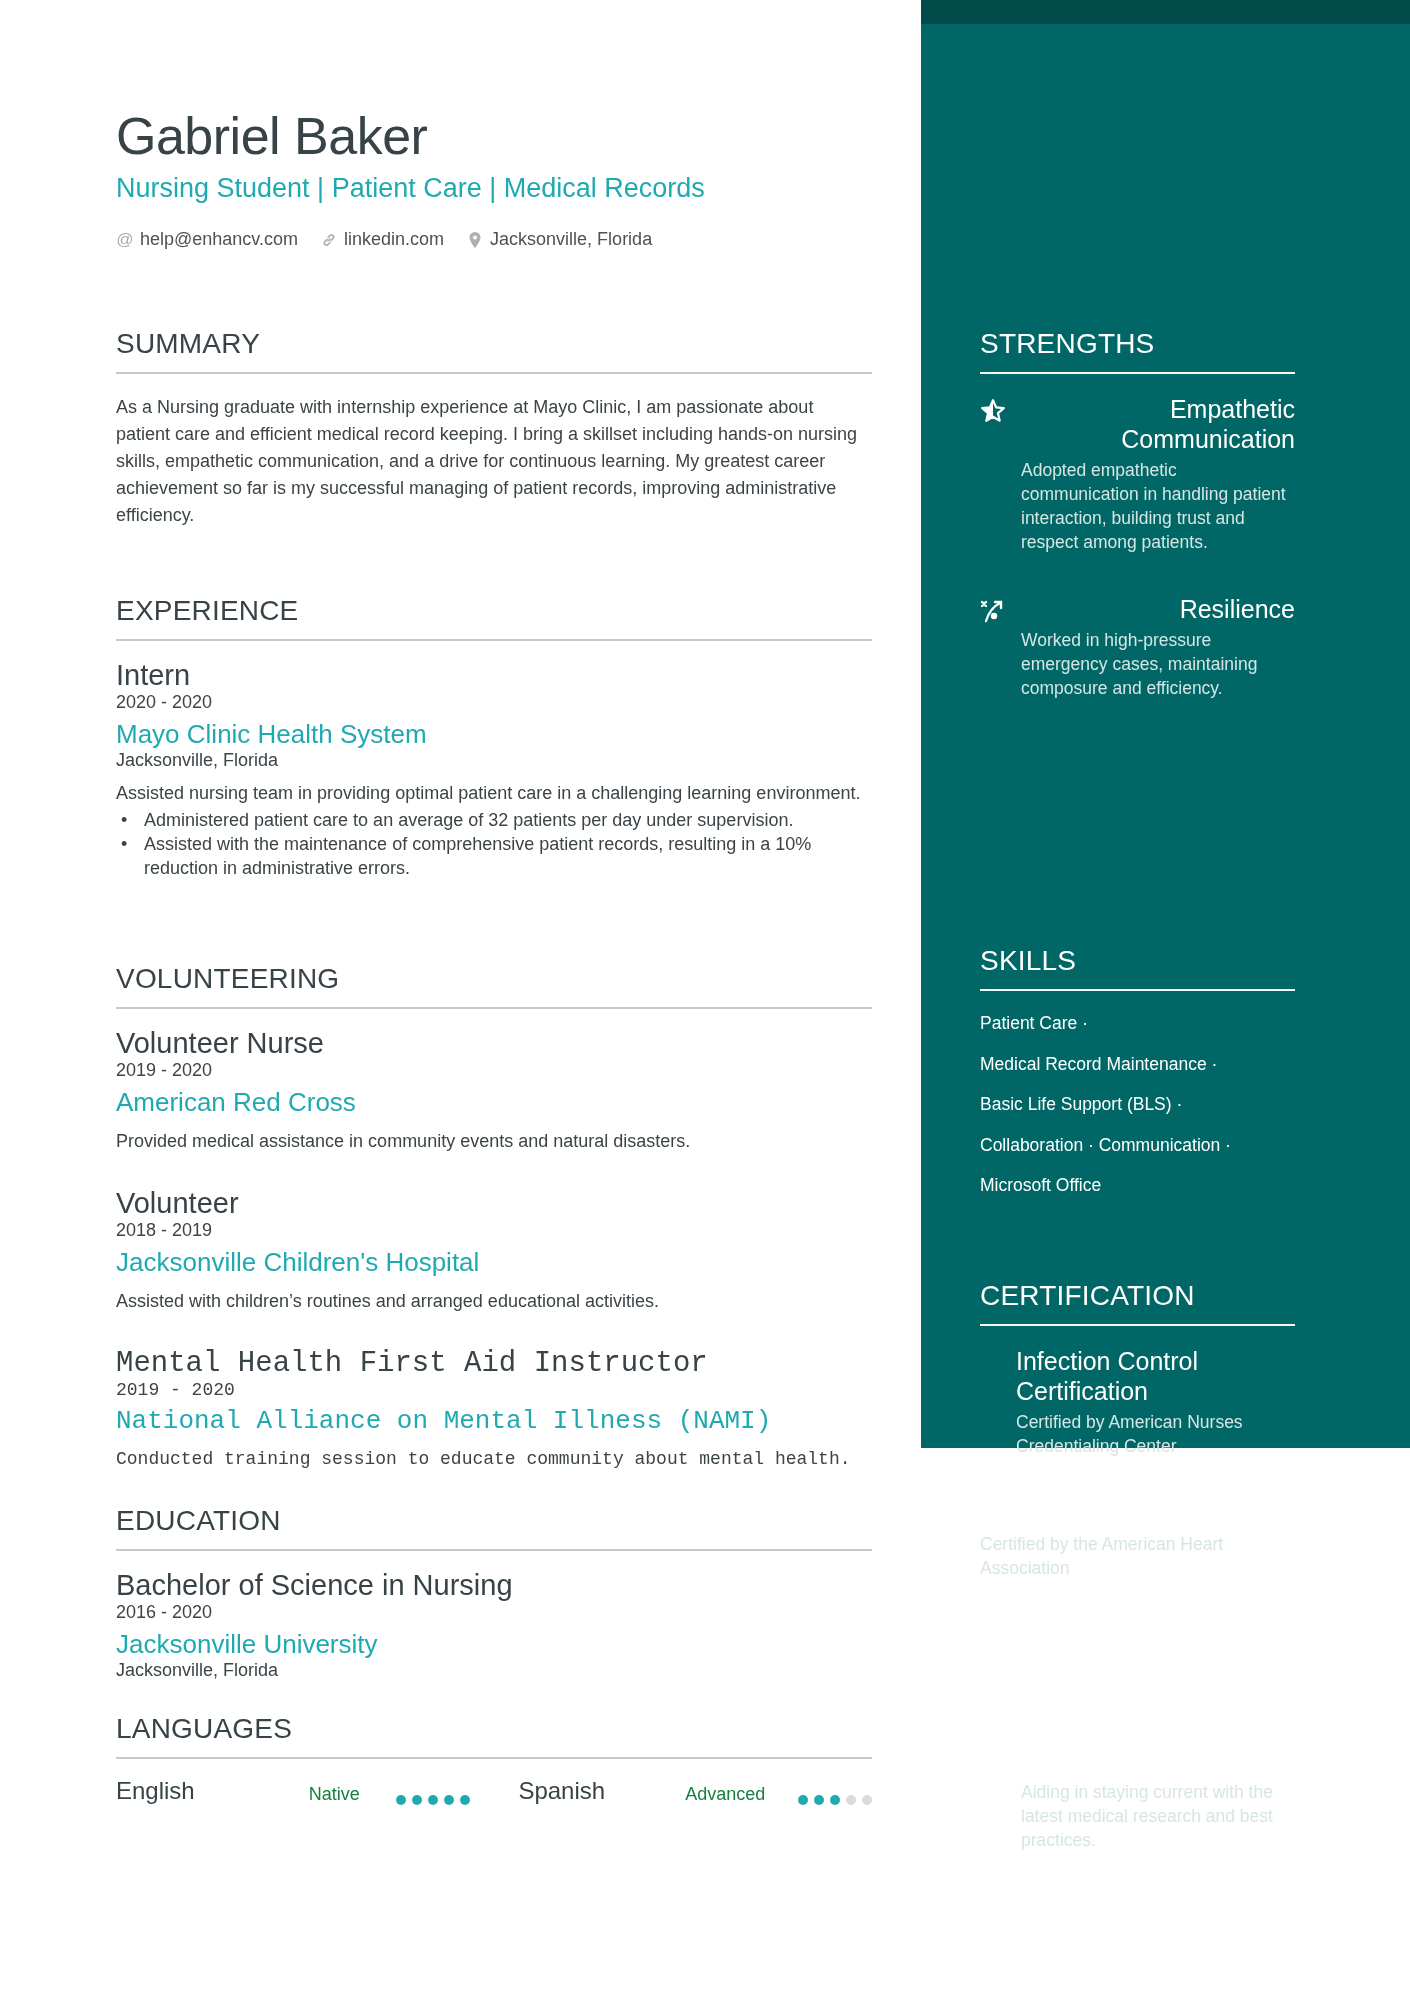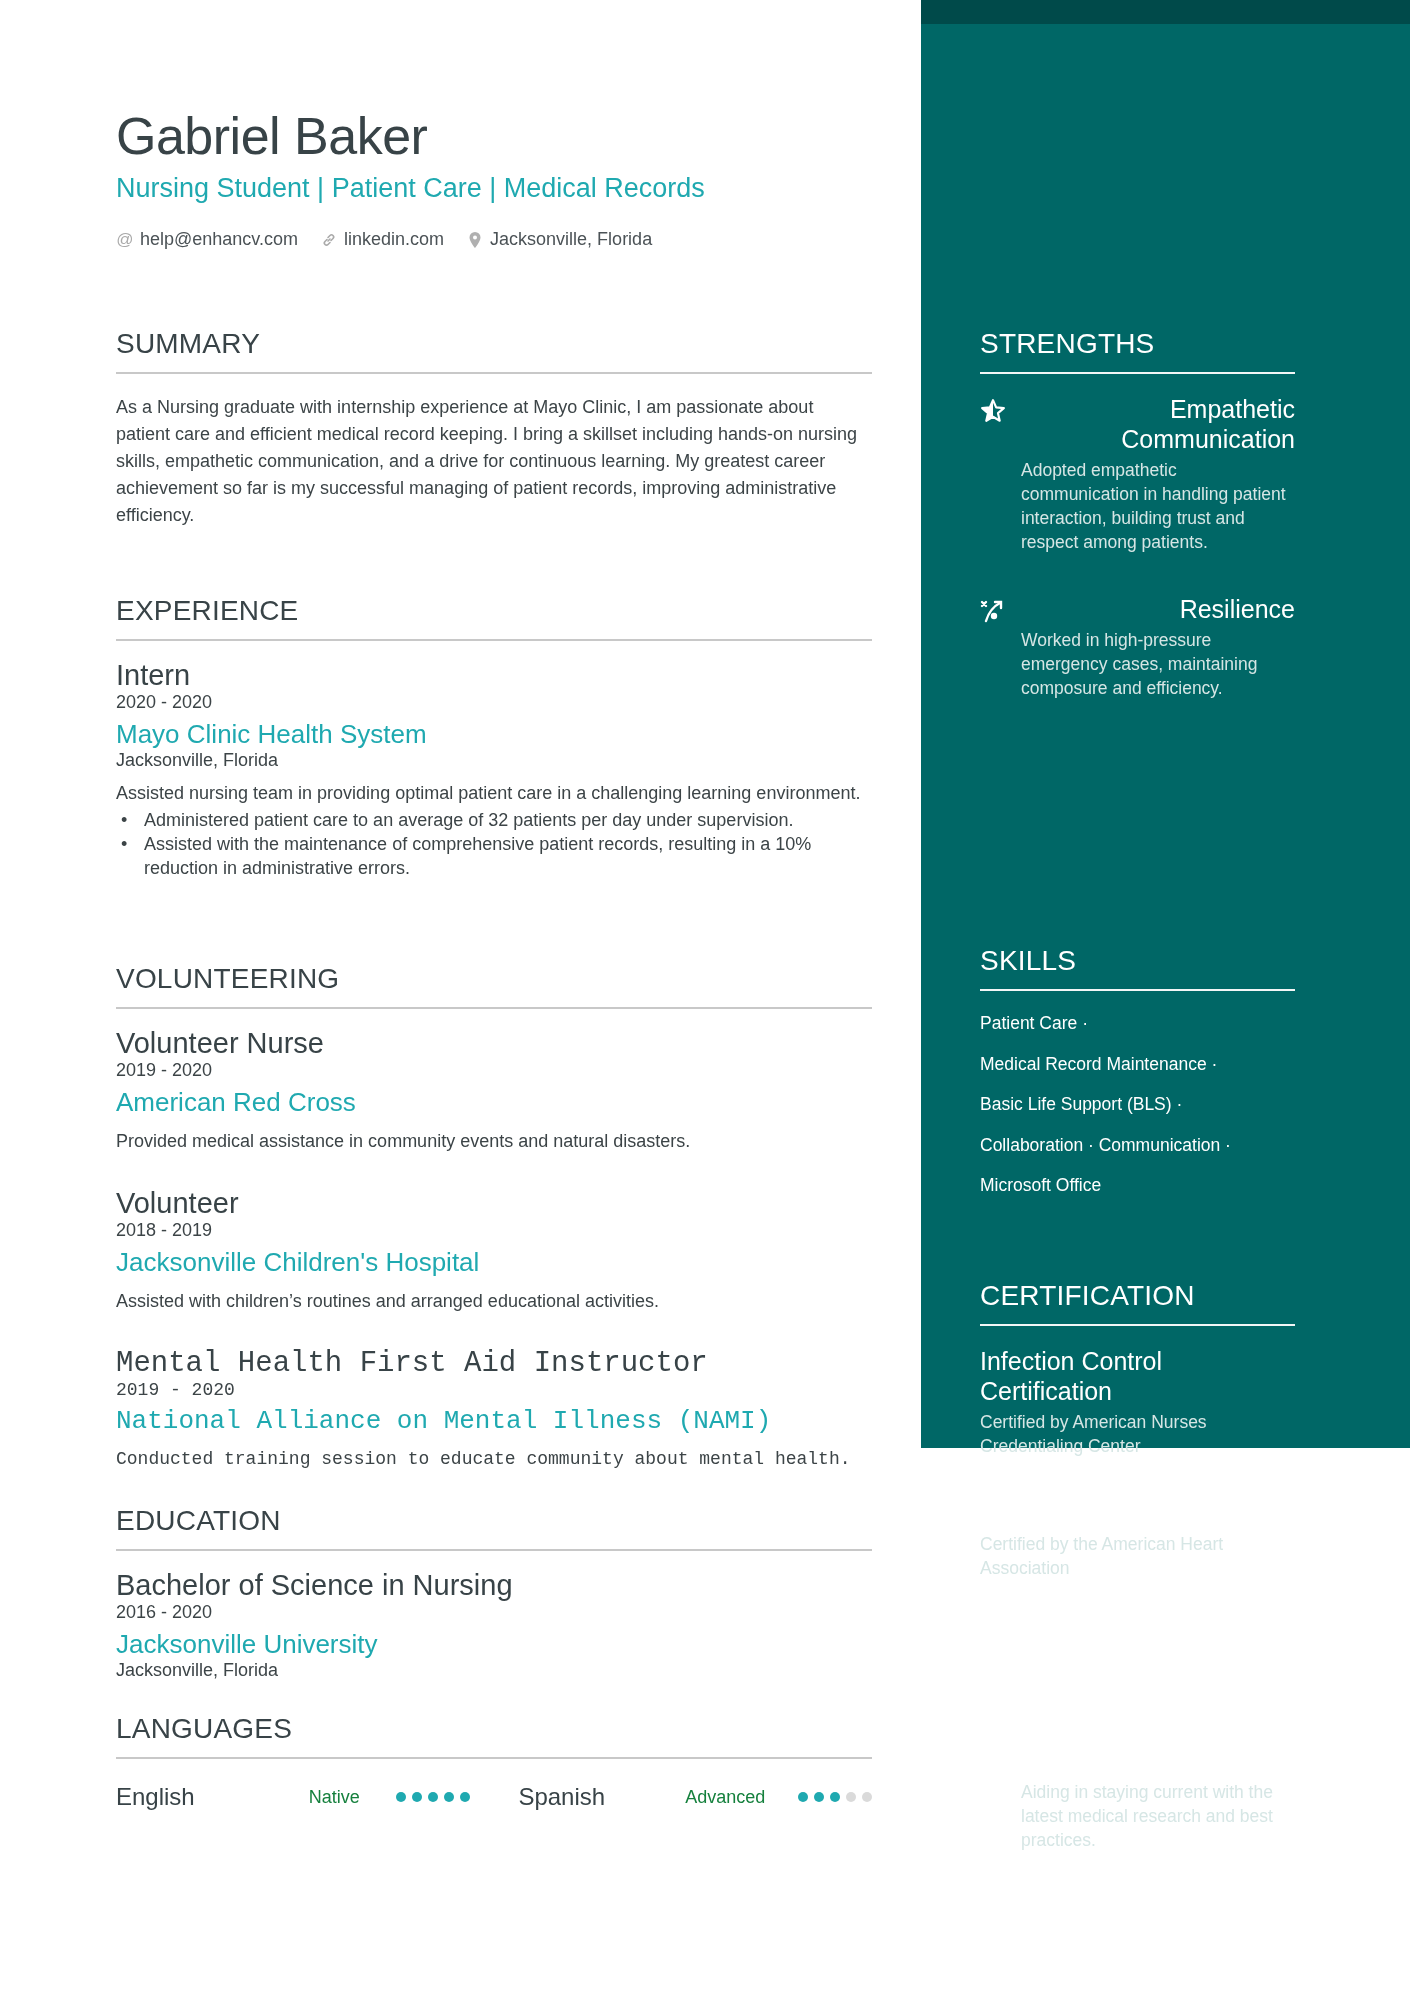--- a/index.html
+++ b/index.html
@@ -158,21 +158,21 @@
       <div class="entry-row" style="margin-top:6px;">
         <span class="org">Jacksonville University</span>
         <span class="loc">Jacksonville, Florida</span>
       </div>
     </div>
   </div>
 
   <div class="sec" style="top:1713px;">
     <div class="section-title">LANGUAGES</div>
     <div class="rule"></div>
-    <div class="lang-row" style="margin-top:24px;">
+    <div class="lang-row" style="margin-top:18px;align-items:flex-end;">
       <span class="lang-name" style="width:193px;">English</span>
       <span class="lang-level" style="width:87px;">Native</span>
       <span class="dots" style="width:123px;">
           <span class="dot"></span>
           <span class="dot"></span>
           <span class="dot"></span>
           <span class="dot"></span>
           <span class="dot"></span>
         </span>
       <span class="lang-name" style="width:167px;">Spanish</span>
@@ -232,21 +232,21 @@
         <div class="skill">Medical Record Maintenance ·</div>
         <div class="skill">Basic Life Support (BLS) ·</div>
         <div class="skill">Collaboration · Communication ·</div>
         <div class="skill">Microsoft Office</div>
       </div>
     </div>
 
     <div class="s-sec" style="top:1280px;">
       <div class="s-title">CERTIFICATION</div>
       <div class="s-rule"></div>
-      <div style="margin-top:20px;">
+      <div style="margin-top:20px;margin-left:36px;">
         <div class="cert-head">Infection Control Certification</div>
         <div class="cert-desc">Certified by American Nurses Credentialing Center</div>
       </div>
       <div style="margin-top:40px;">
         <div class="cert-head">Basic Life Support</div>
         <div class="cert-desc">Certified by the American Heart Association</div>
       </div>
     </div>
 
     <div class="s-sec" style="top:1650px;">

